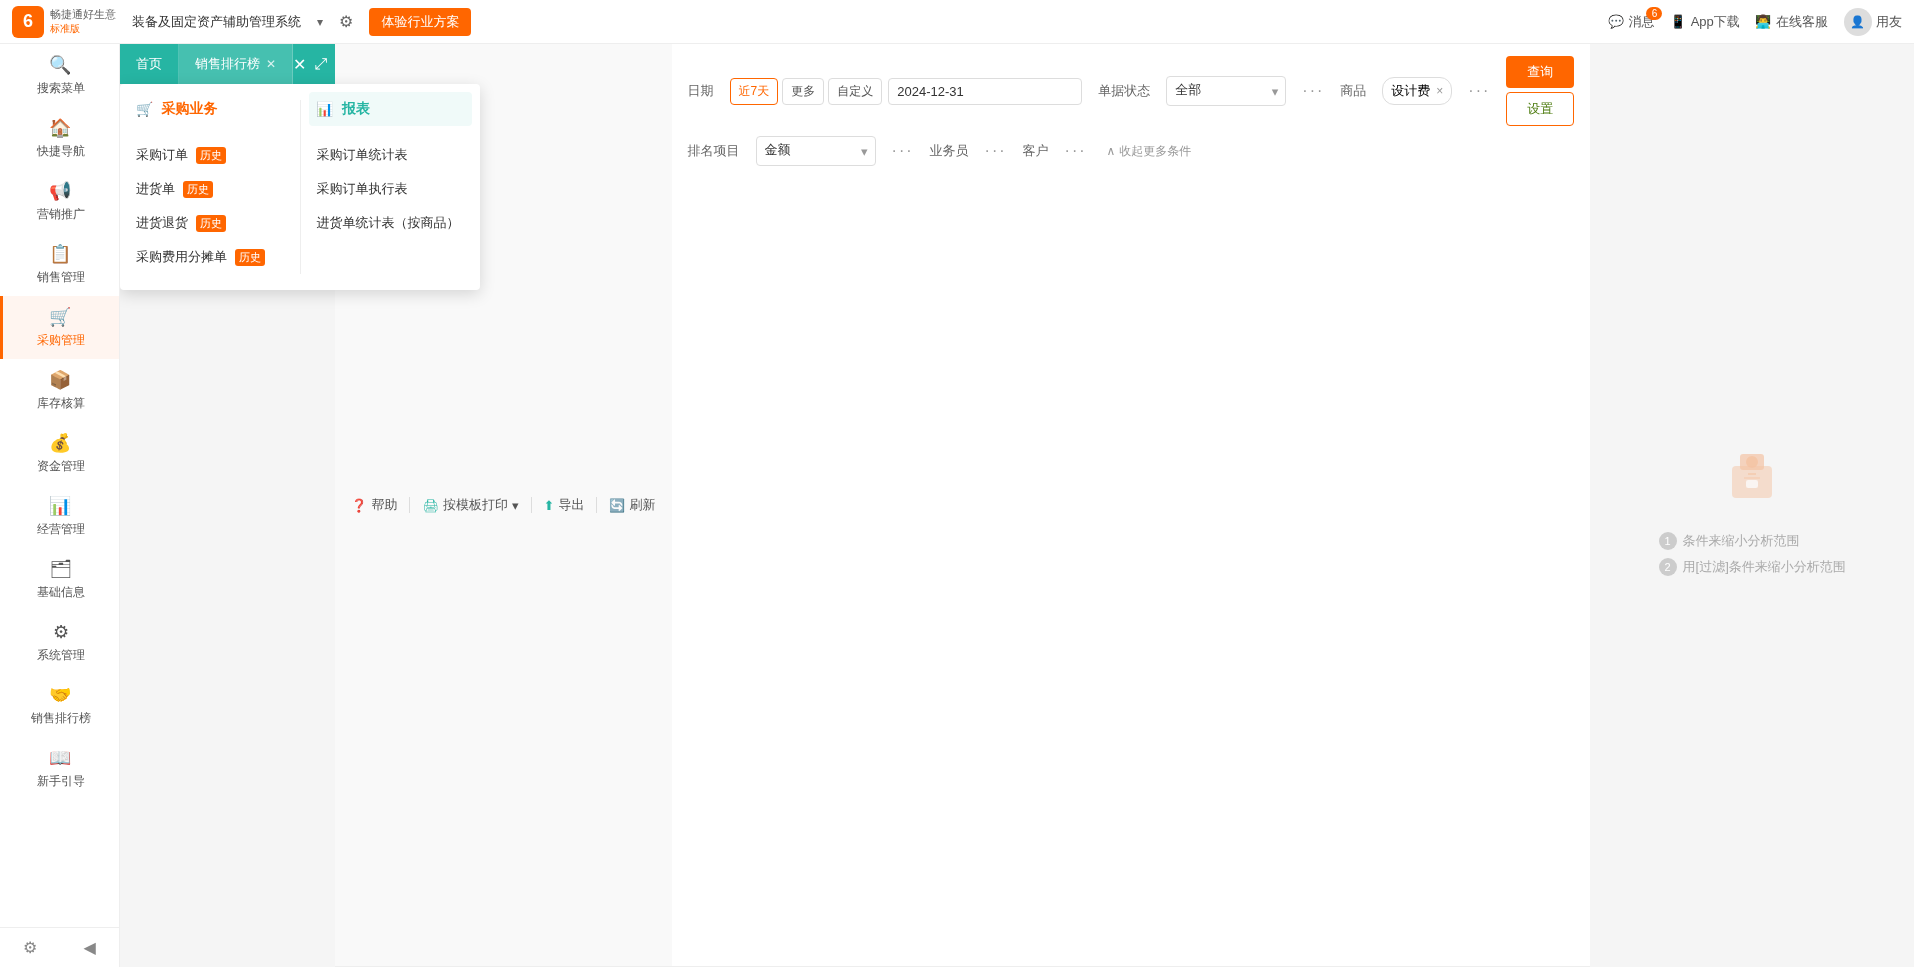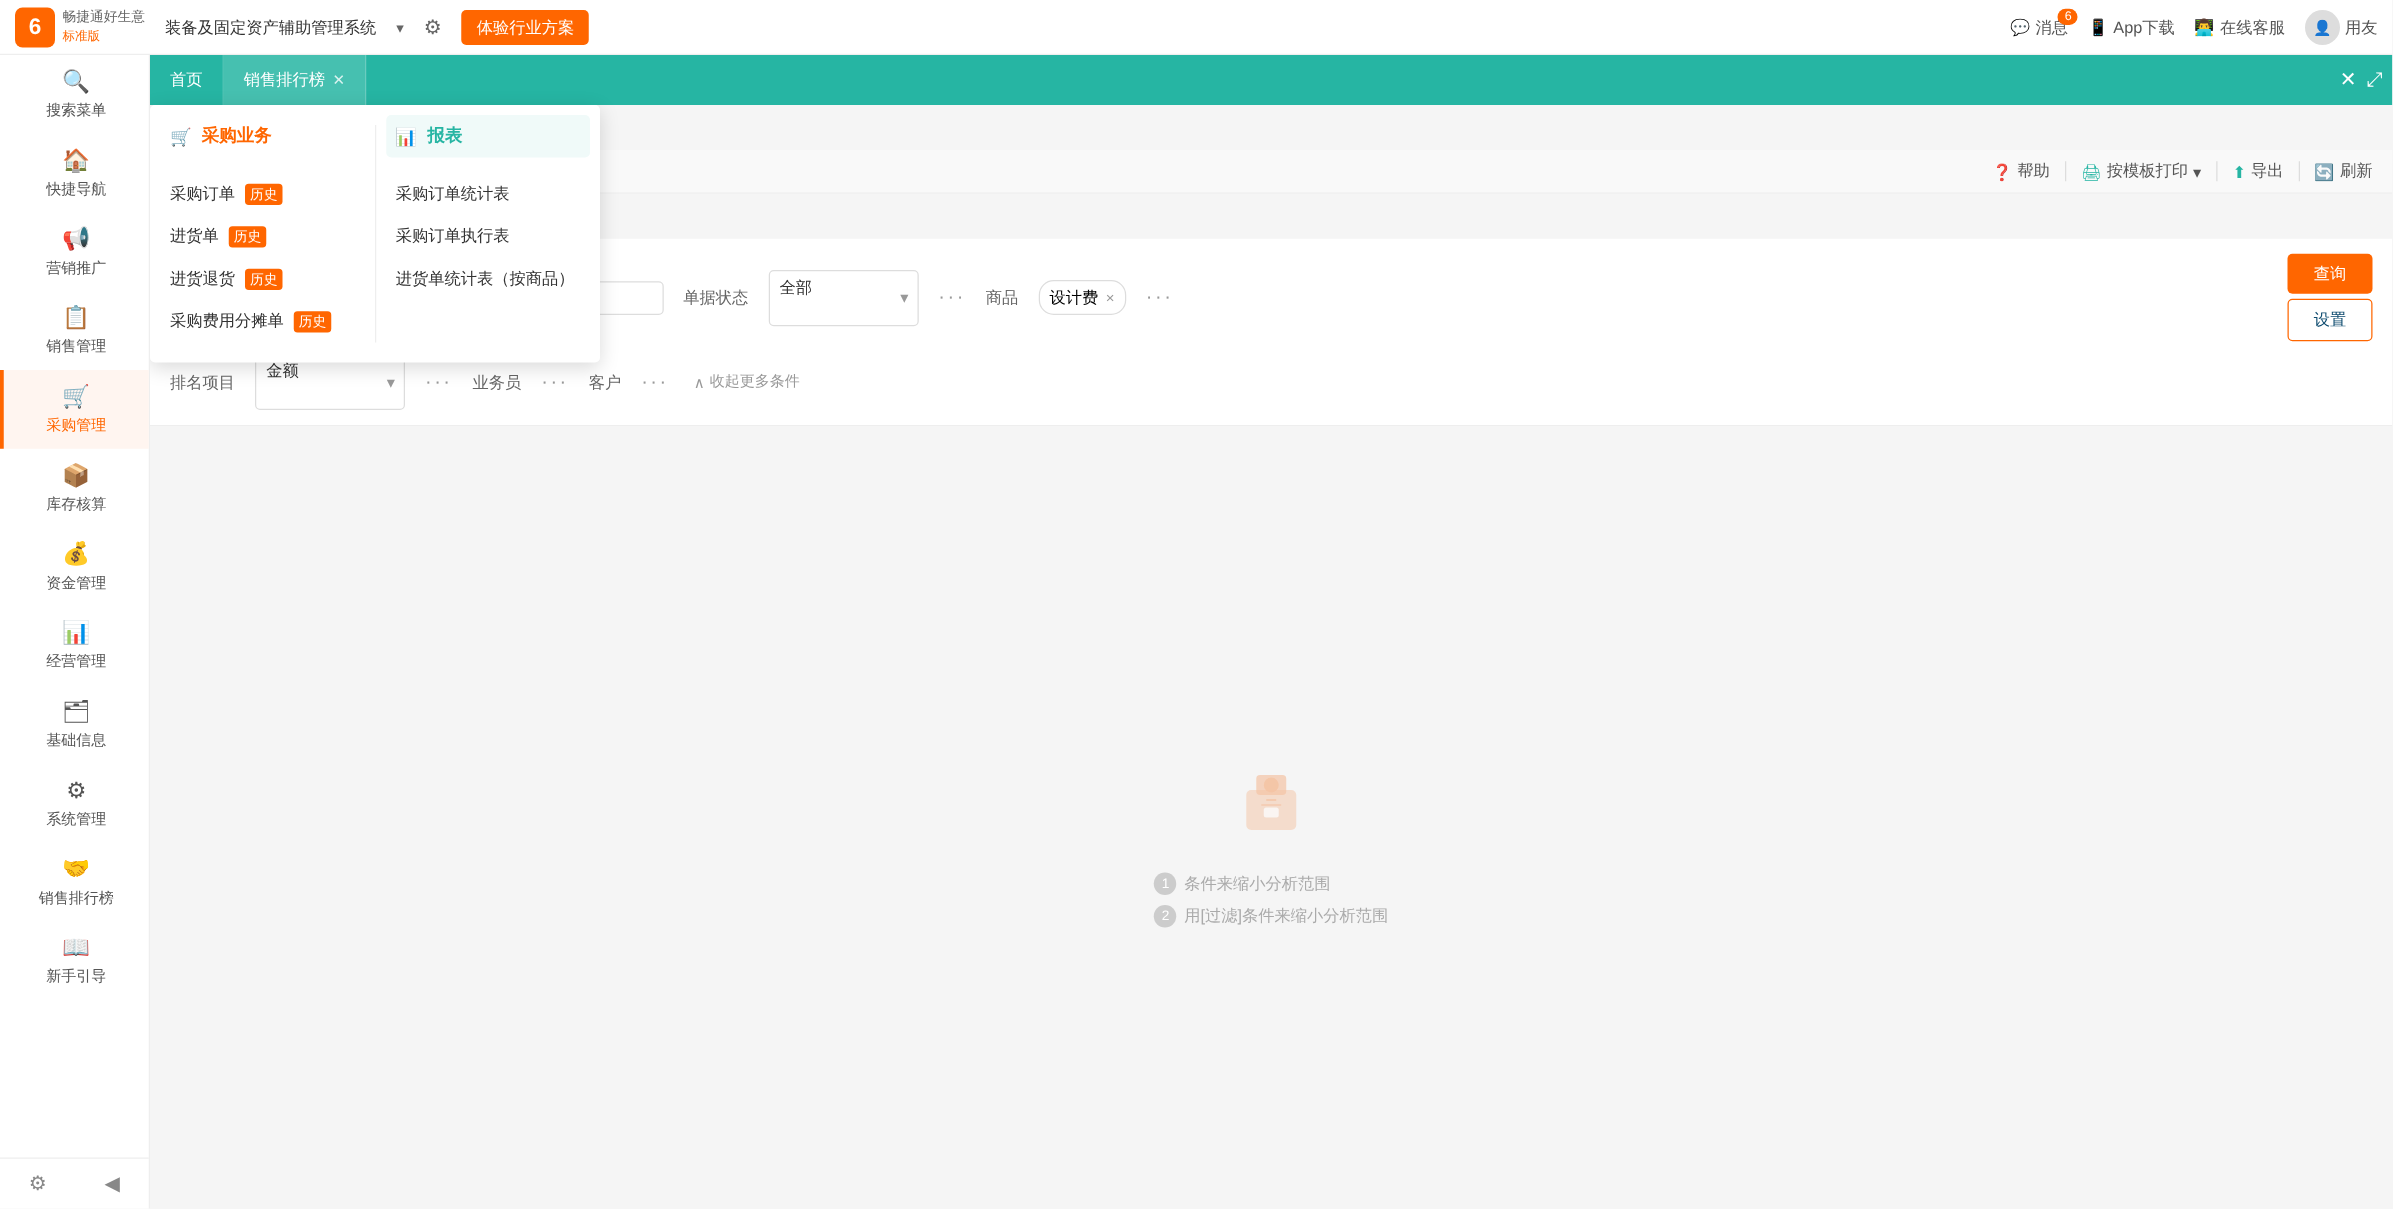--- a/index.html
+++ b/index.html
@@ -157,24 +157,23 @@
       border: none;
       cursor: pointer;
       color: #888;
       font-size: 16px;
     }
 
     
     .content-area {
       flex: 1;
       display: flex;
-      flex-direction: column;
+      flex-direction: row;
       overflow: hidden;
       position: relative;
-      gap: 36px;
     }
 
     
     .tab-bar {
       background: #26b5a3;
       display: flex;
       align-items: center;
       height: 40px;
       flex-shrink: 0;
     }
@@ -285,21 +284,21 @@
       border-radius: 12px;
       padding: 4px 8px;
       font-size: 13px;
       gap: 6px;
       background: #fff;
     }
     .filter-tag-close { color: #999; cursor: pointer; font-size: 12px; }
     .filter-select {
       border: 1px solid #ddd;
       border-radius: 4px;
-      padding: 5px 24px 23px 8px;
+      padding: 5px 24px 8px 8px;
       font-size: 13px;
       color: #333;
       background: #fff;
       appearance: none;
       cursor: pointer;
       min-width: 120px;
     }
     .filter-select-wrap {
       position: relative;
       display: inline-block;
@@ -323,21 +322,21 @@
       background: #f60;
       color: #fff;
       border: none;
       border-radius: 4px;
       padding: 7px 20px;
       font-size: 13px;
       cursor: pointer;
     }
     .action-btn-secondary {
       background: #fff;
-      color: #0c4a6e;
+      color: #4d7c0f;
       border: 1px solid #f60;
       border-radius: 4px;
       padding: 7px 20px;
       font-size: 13px;
       cursor: pointer;
     }
     .filter-actions {
       display: flex;
       flex-direction: column;
       gap: 4px;

